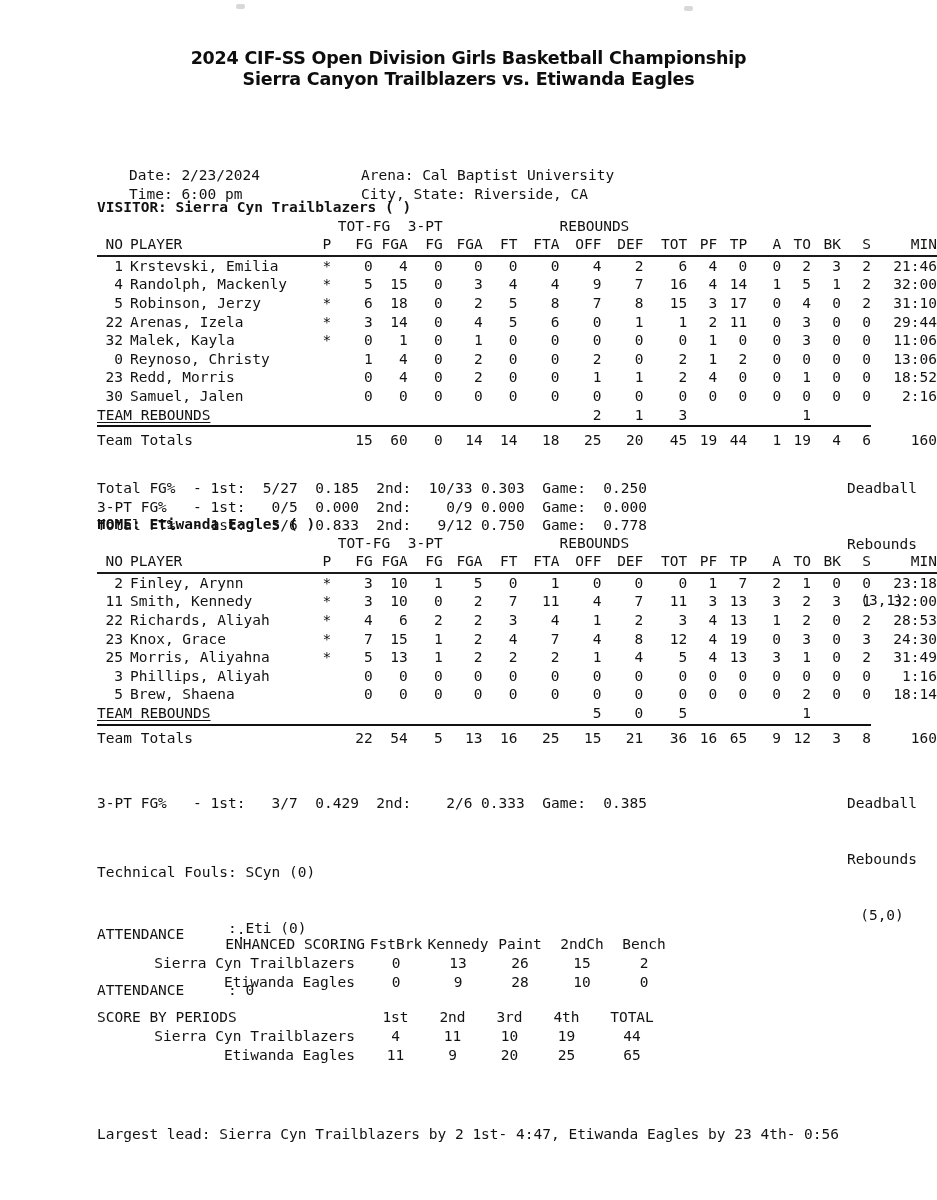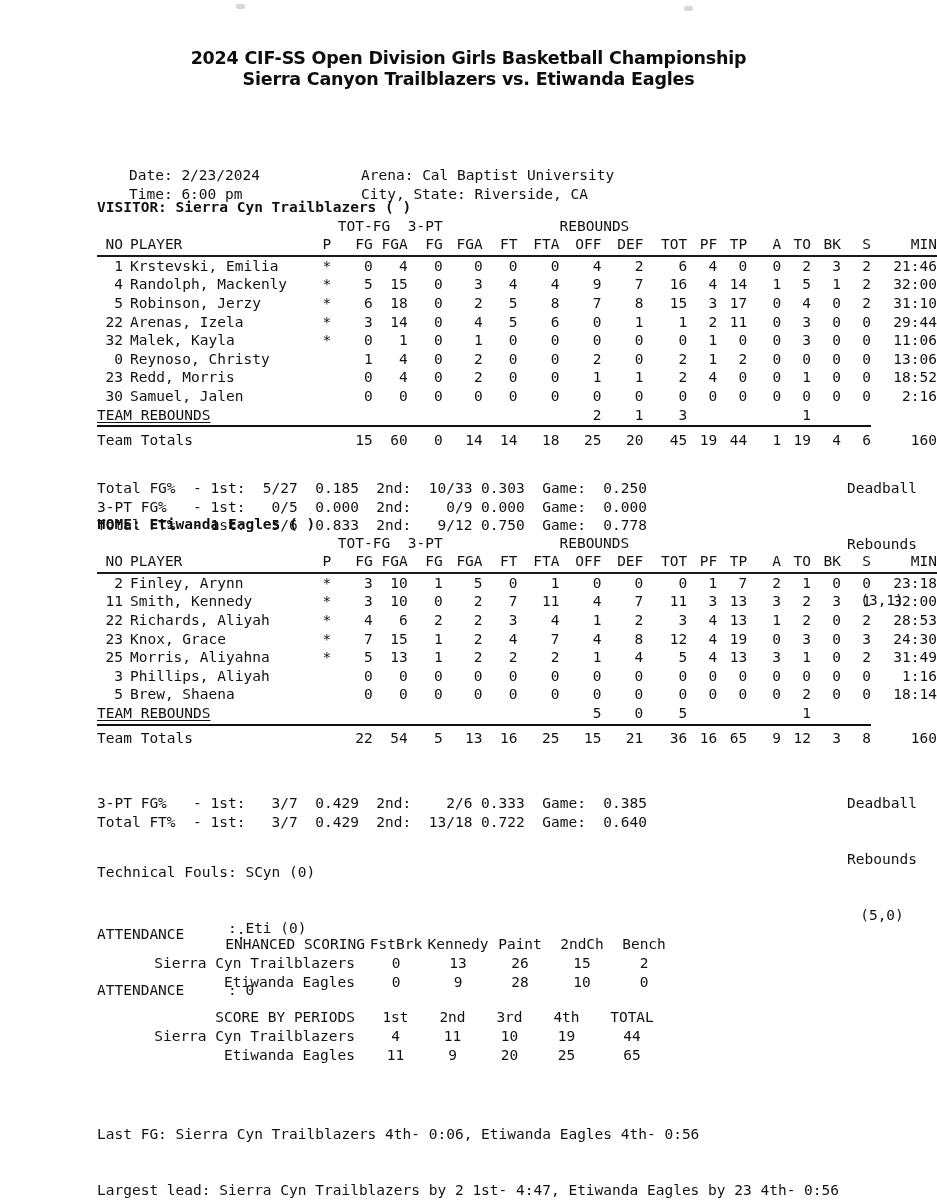--- a/index.html
+++ b/index.html
@@ -684,21 +684,21 @@
           <td class="c-sm">12</td>
           <td class="c-sm">3</td>
           <td class="c-sm">8</td>
           <td class="c-min">160</td>
         </tr>
       </tfoot>
     </table>
   </div>
 
   <div class="pct-block mono" id="home-pct" style="top:757px;">
-    <div><div class="pct-line">3-PT FG%   - 1st:   3/7  0.429  2nd:    2/6 0.333  Game:  0.385</div><div class="pct-line">Total FT%  - 1st:   3/7  0.429  2nd:  13/18 0.722  Game:  0.640</div></div>
+    <div><div class="pct-line">3-PT FG%   - 1st:   3/7  0.429  2nd:    2/6 0.333  Game:  0.385</div></div>
     <div class="deadball mono">
       <div>Deadball</div>
       <div>Rebounds</div>
       <div>(5,0)</div>
     </div>
   </div>
 
   <div class="abs mono" id="tech">
     <div>Technical Fouls: SCyn (0)</div>
     <div>               : Eti (0)</div>
@@ -739,21 +739,21 @@
             <td class="e-col">0</td>
           </tr>
         </tbody>
     </table>
   </div>
 
   <div class="abs" id="sbp">
     <table class="simple">
       <tbody>
           <tr>
-            <td class="s-lbl" style="text-align: right; padding-right: 0px;">SCORE BY PERIODS</td>
+            <td class="s-lbl" style="text-align: left; padding-right: 0px;">SCORE BY PERIODS</td>
             <td class="s-col">1st</td>
             <td class="s-col">2nd</td>
             <td class="s-col">3rd</td>
             <td class="s-col">4th</td>
             <td class="s-tot">TOTAL</td>
           </tr>
           <tr>
             <td class="s-lbl">Sierra Cyn Trailblazers</td>
             <td class="s-col">4</td>
             <td class="s-col">11</td>
@@ -767,18 +767,17 @@
             <td class="s-col">9</td>
             <td class="s-col">20</td>
             <td class="s-col">25</td>
             <td class="s-tot">65</td>
           </tr>
         </tbody>
     </table>
   </div>
 
   <div class="abs mono" id="last">
-    <div>Last FG: Sierra Cyn Trailblazers 4th- 0:06, Etiwanda Eagles 4th- 0:56</div>
     <div>Largest lead: Sierra Cyn Trailblazers by 2 1st- 4:47, Etiwanda Eagles by 23 4th- 0:56</div>
     
   </div>
 
 </div>
 
 </body></html>

